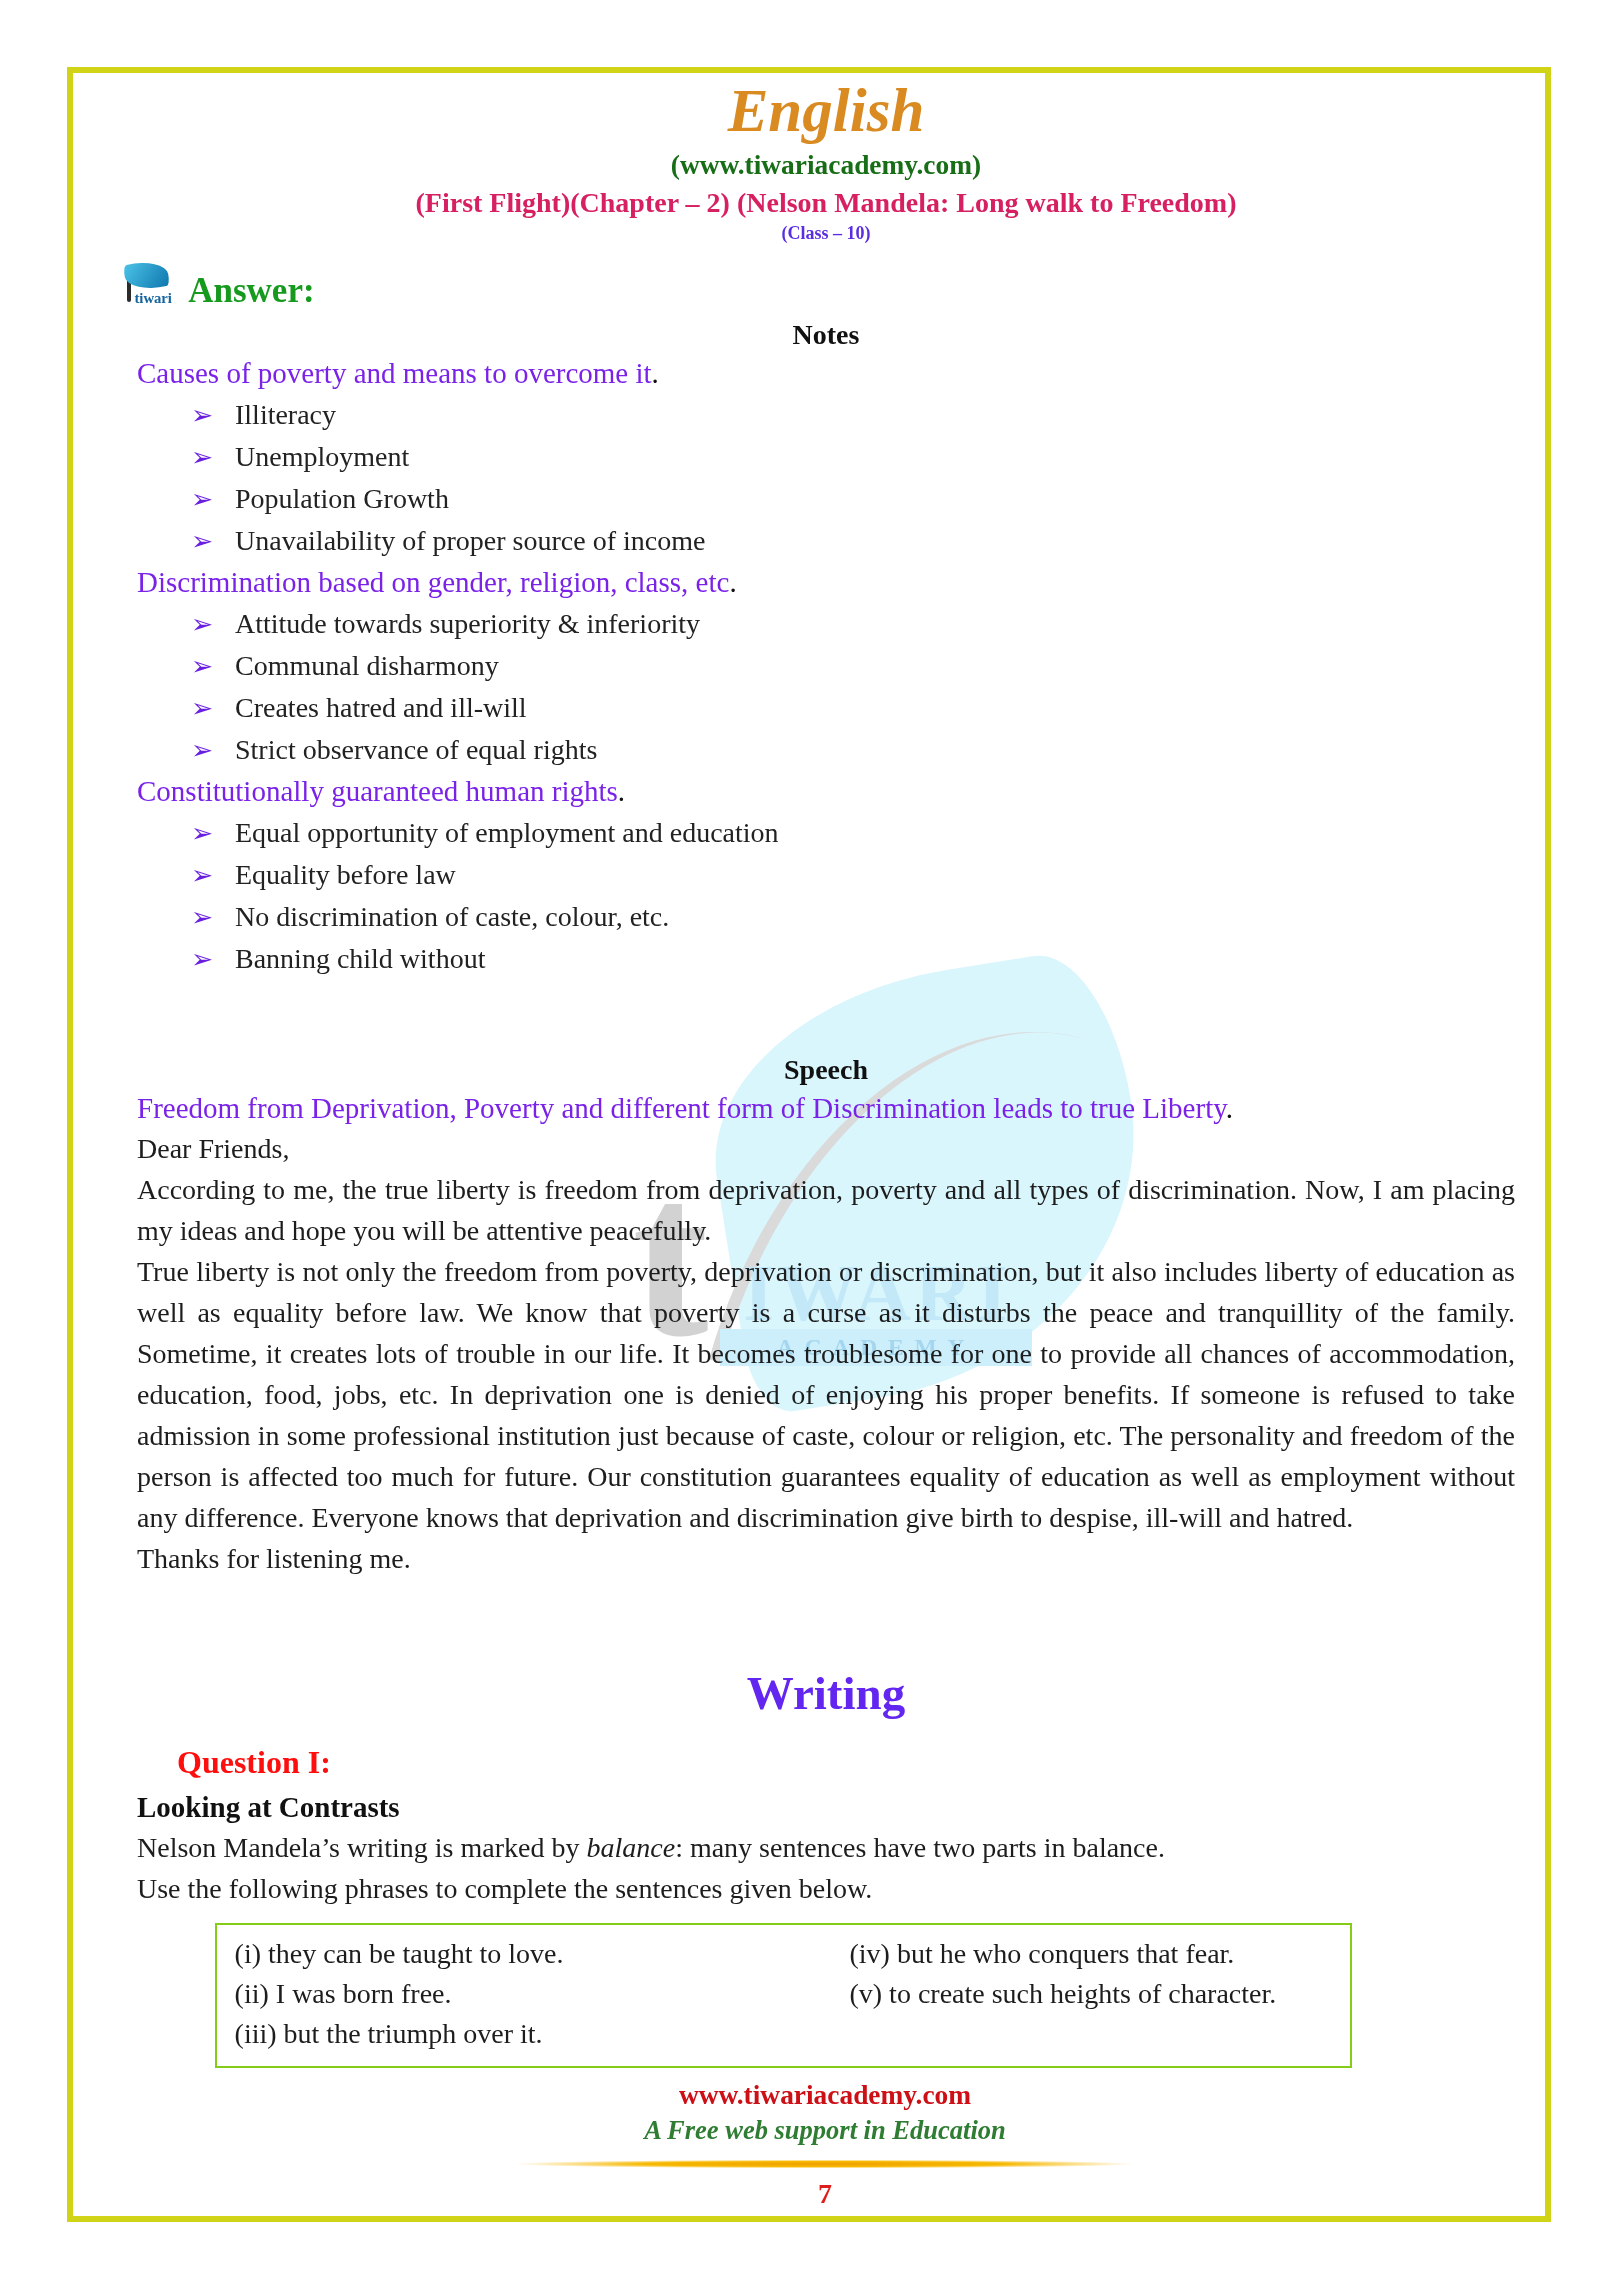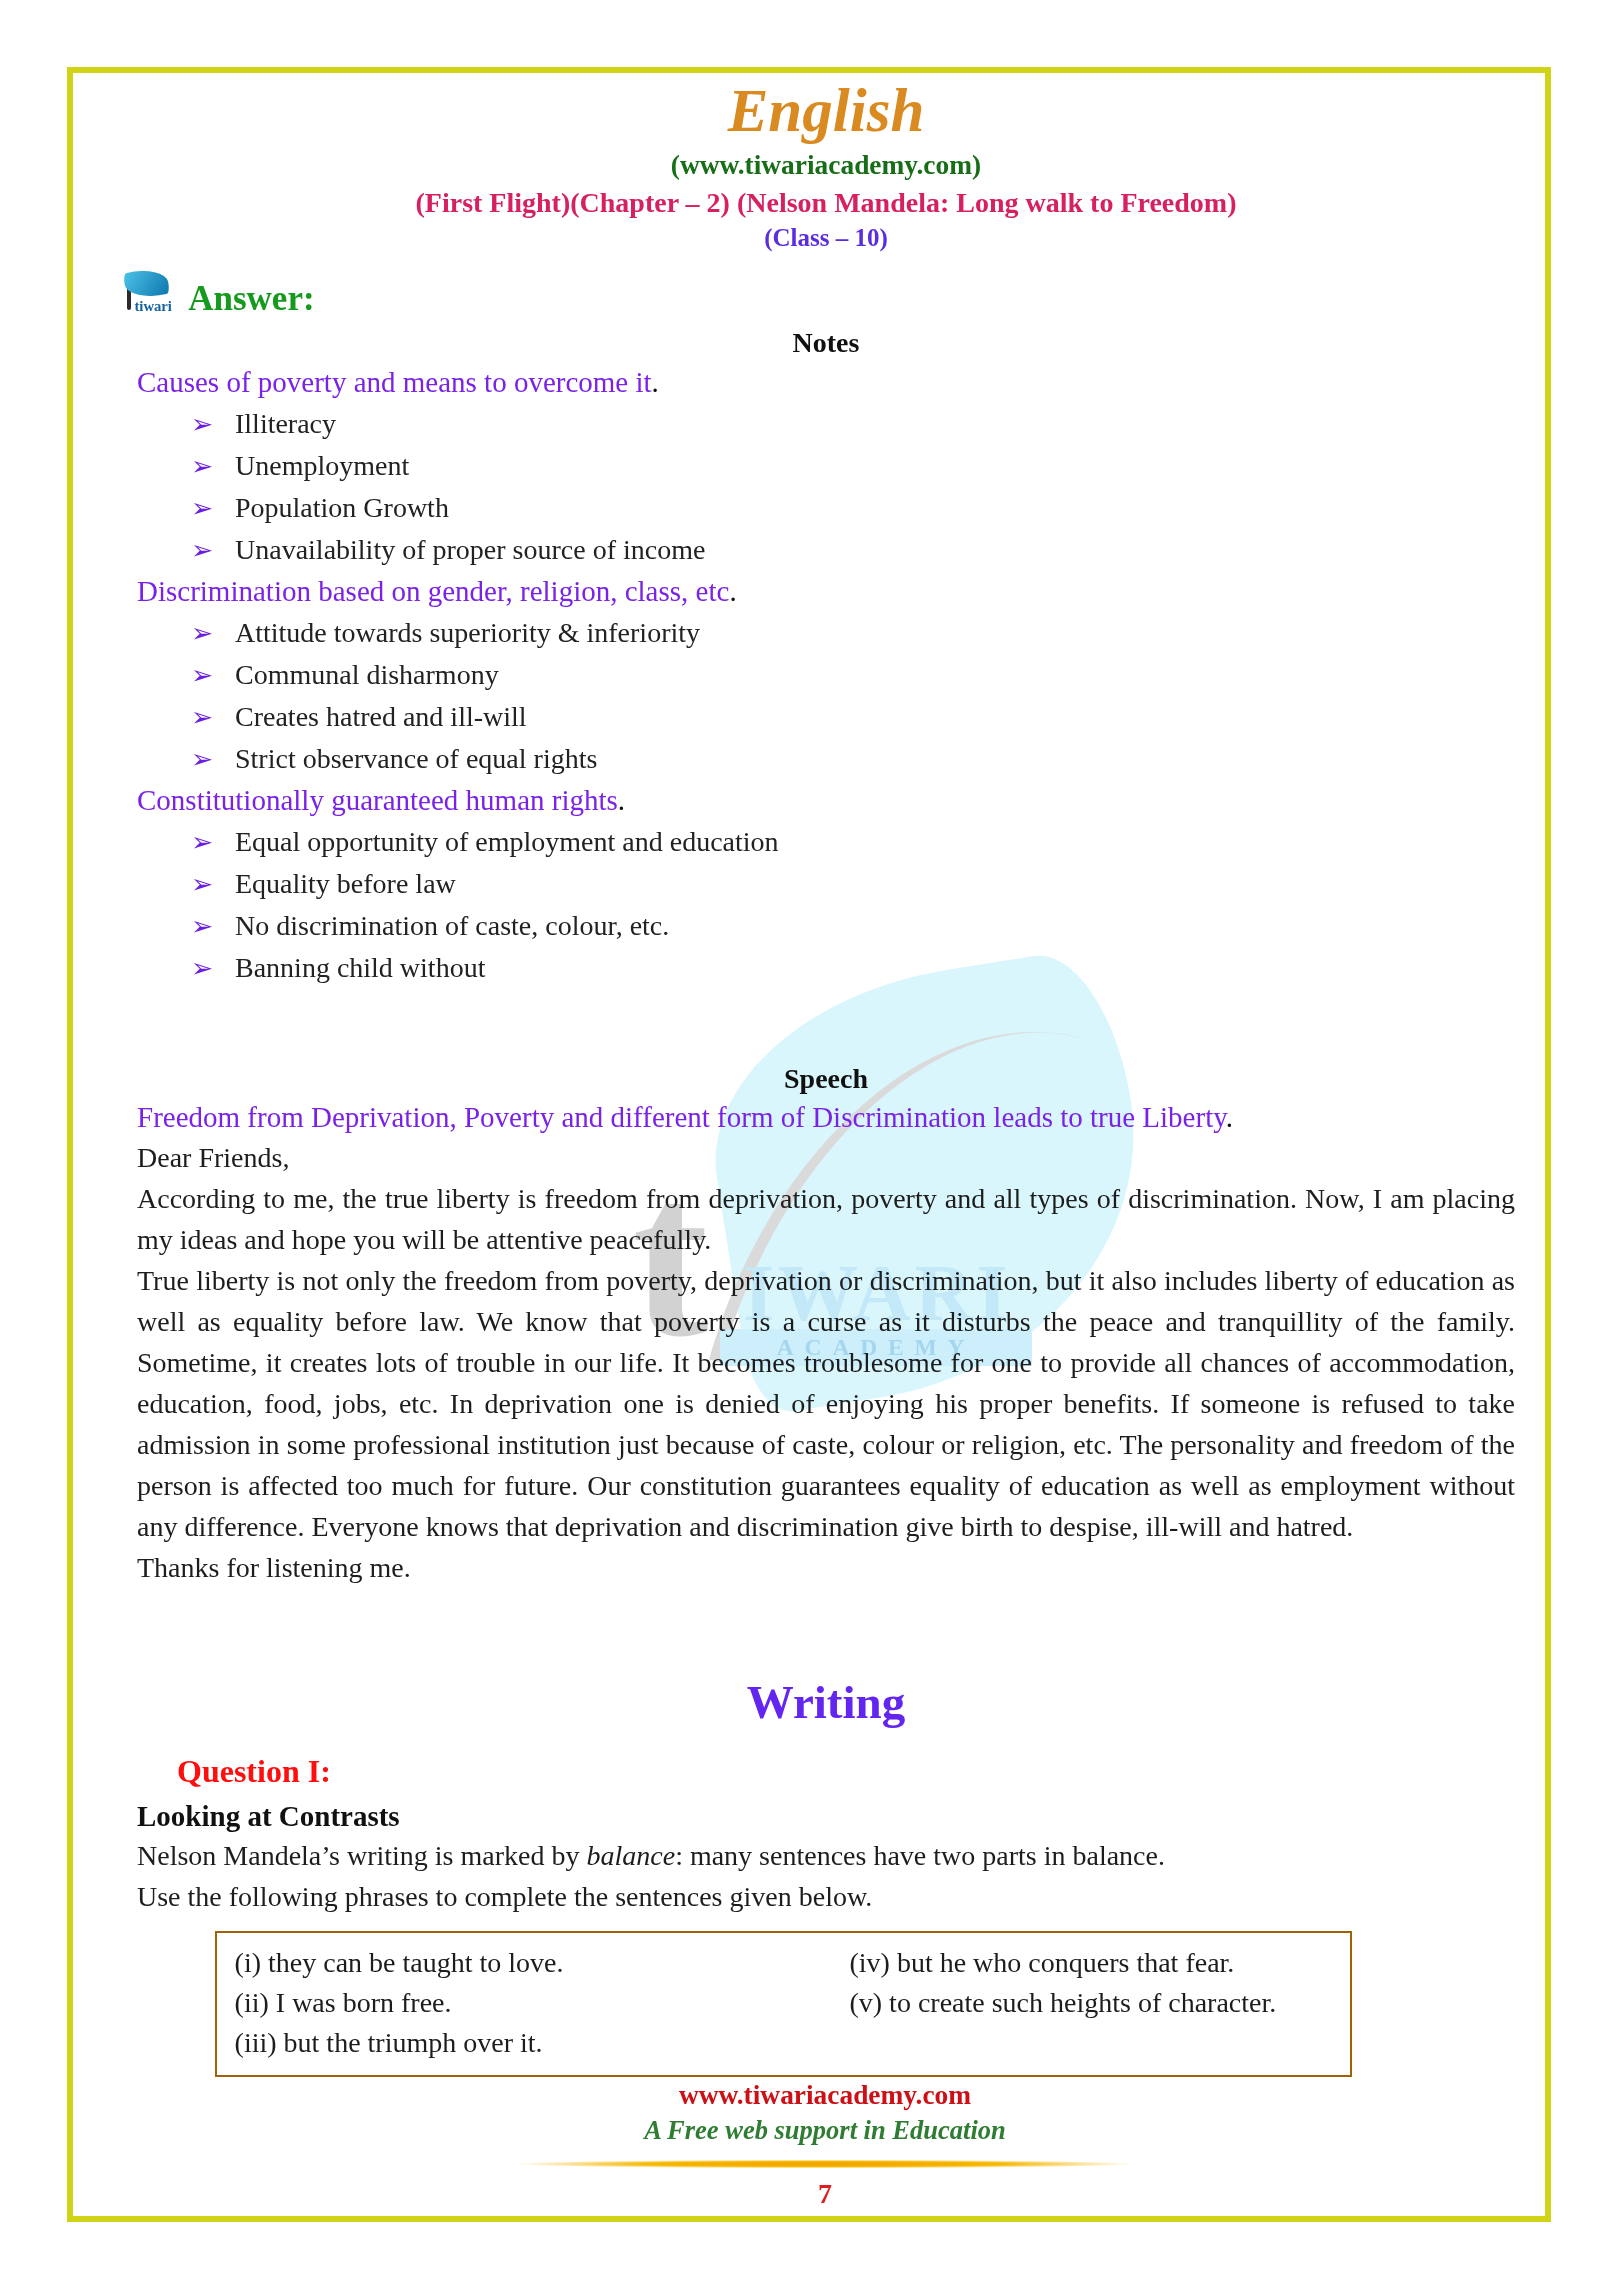--- a/index.html
+++ b/index.html
@@ -20,21 +20,21 @@
   .wm-academy{position:absolute;left:720px;top:1329px;width:312px;height:37px;background:#cdeefb;color:#a4d7ef;
               font-size:23.5px;font-weight:bold;letter-spacing:10.8px;text-align:center;line-height:37px;}
 
   
   .content{position:absolute;left:137px;top:74px;width:1378px;z-index:2;}
 
   .hdr{text-align:center;}
   .title{font-size:61px;font-weight:bold;font-style:italic;color:#d98b22;line-height:1.2;}
   .site{font-size:27.4px;font-weight:bold;color:#176e17;line-height:1.2;margin-top:2px;}
   .chapter{font-size:28px;font-weight:bold;color:#d62061;line-height:1.2;margin-top:3.9px;}
-  .classline{font-size:25px;font-weight:bold;color:#5a2ee0;line-height:1.2;margin-top:3.9px;}
+  .classline{font-size:18px;font-weight:bold;color:#5a2ee0;line-height:1.2;margin-top:3.9px;}
 
   .answer-row{display:flex;align-items:flex-end;margin:13.7px 0 0 -19.6px;}
   .logo{position:relative;width:61px;height:49px;flex:0 0 auto;}
   .logo-leaf{position:absolute;left:7.8px;top:2px;width:43px;height:29px;background:linear-gradient(135deg,#4cc3e8,#0e76ad);
              border-radius:10% 90% 10% 90% / 40% 60% 40% 60%;transform:rotate(-12deg);}
   .logo-stem{position:absolute;left:9.8px;top:5.9px;width:3.9px;height:37px;background:#2b2b2b;border-radius:2px;}
   .logo-word{position:absolute;left:17px;top:31px;font-size:14.7px;font-weight:bold;color:#1464a0;}
   .answer-label{font-size:35px;font-weight:bold;color:#169a1e;line-height:1;margin-left:9.8px;}
 
   .notes-heading,.speech-heading{text-align:center;font-size:28px;font-weight:bold;color:#111;line-height:1.35;}
@@ -49,21 +49,21 @@
   .speech-topic{font-size:29px;color:#7a22e8;line-height:39px;}
   .body-line{font-size:28px;line-height:41px;color:#1d1d1d;}
   .just{text-align:justify;}
 
   .writing-heading{text-align:center;font-size:47px;font-weight:bold;color:#6325f0;margin-top:86px;line-height:1.2;}
   .question-label{font-size:32px;font-weight:bold;color:#ff0e0e;margin-top:21.6px;line-height:1.2;margin-left:40px;}
   .subheading{font-size:29px;font-weight:bold;color:#111;margin-top:7.8px;line-height:1.3;}
   .w-line{font-size:28px;line-height:41px;color:#1d1d1d;}
   .ital{font-style:italic;}
 
-  .phrase-box{margin:13.7px 0 0 78px;width:1098px;border:2px solid #a16207;background:#fff;padding:9.8px 17.6px 11.8px 17.6px;
+  .phrase-box{margin:13.7px 0 0 78px;width:1098px;border:2px solid #84cc16;background:#fff;padding:9.8px 17.6px 11.8px 17.6px;
               display:flex;}
   .pcol{font-size:28px;line-height:40px;color:#1d1d1d;}
   .pcol1{width:56%;}
   .pcol2{width:44%;}
 
   
   .footer{position:absolute;left:15px;top:0;width:1620px;height:2293px;z-index:2;pointer-events:none;}
   .f-url{position:absolute;left:0;top:2080px;width:1620px;text-align:center;font-size:27.4px;font-weight:bold;color:#cc1016;}
   .f-tagline{position:absolute;left:0;top:2115px;width:1620px;text-align:center;font-size:26.5px;font-style:italic;font-weight:bold;color:#2e7d32;}
   .f-divider{position:absolute;left:378px;top:2158px;width:863px;height:11.8px;

